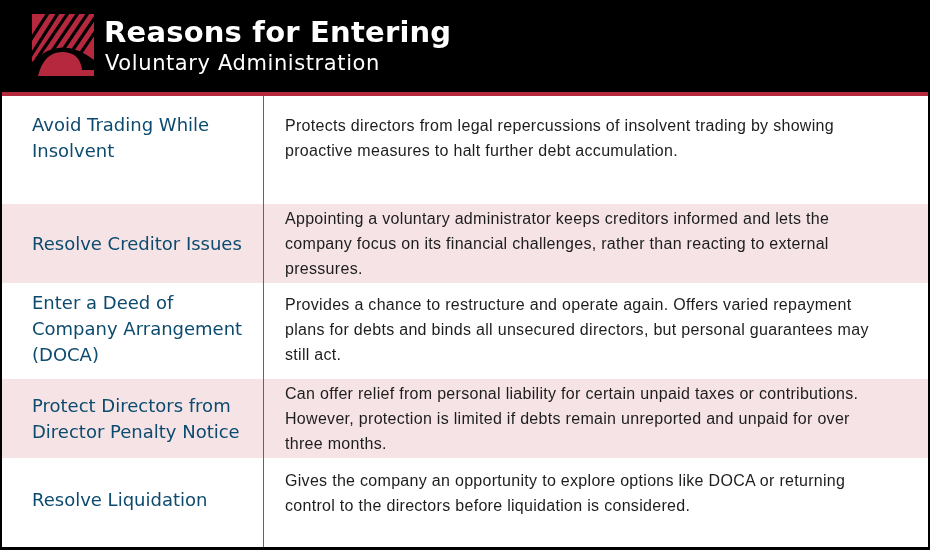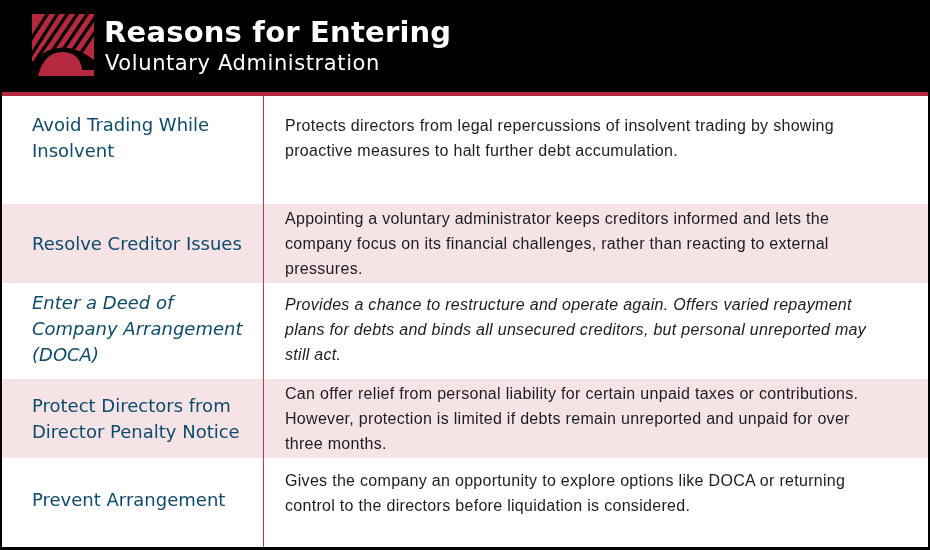--- a/index.html
+++ b/index.html
@@ -49,26 +49,26 @@
 
 <div class="table">
   <div class="row" style="top:0;height:84px;">
     <div class="c1">Avoid Trading While Insolvent</div>
     <div class="c2">Protects directors from legal repercussions of insolvent trading by showing proactive measures to halt further debt accumulation.</div>
   </div>
   <div class="row alt" style="top:84px;height:79px;margin-top:24px;">
     <div class="c1">Resolve Creditor Issues</div>
     <div class="c2">Appointing a voluntary administrator keeps creditors informed and lets the company focus on its financial challenges, rather than reacting to external pressures.</div>
   </div>
-  <div class="row" style="top:163px;height:140px;font-style:italic;">
+  <div class="row" style="top:163px;height:140px;">
     <div class="c1">Enter a Deed of Company Arrangement (DOCA)</div>
-    <div class="c2">Provides a chance to restructure and operate again. Offers varied repayment plans for debts and binds all unsecured creditors, but personal unreported may still act.</div>
+    <div class="c2">Provides a chance to restructure and operate again. Offers varied repayment plans for debts and binds all unsecured directors, but personal guarantees may still act.</div>
   </div>
   <div class="row alt" style="top:283px;height:79px;">
     <div class="c1">Protect Directors from Director Penalty Notice</div>
     <div class="c2">Can offer relief from personal liability for certain unpaid taxes or contributions. However, protection is limited if debts remain unreported and unpaid for over three months.</div>
   </div>
   <div class="row" style="top:356px;height:95px;">
-    <div class="c1">Prevent Arrangement</div>
+    <div class="c1">Resolve Liquidation</div>
     <div class="c2" style="padding-bottom:14px;box-sizing:border-box;">Gives the company an opportunity to explore options like DOCA or returning control to the directors before liquidation is considered.</div>
   </div>
   <div class="vline"></div>
 </div>
 
 </body></html>

